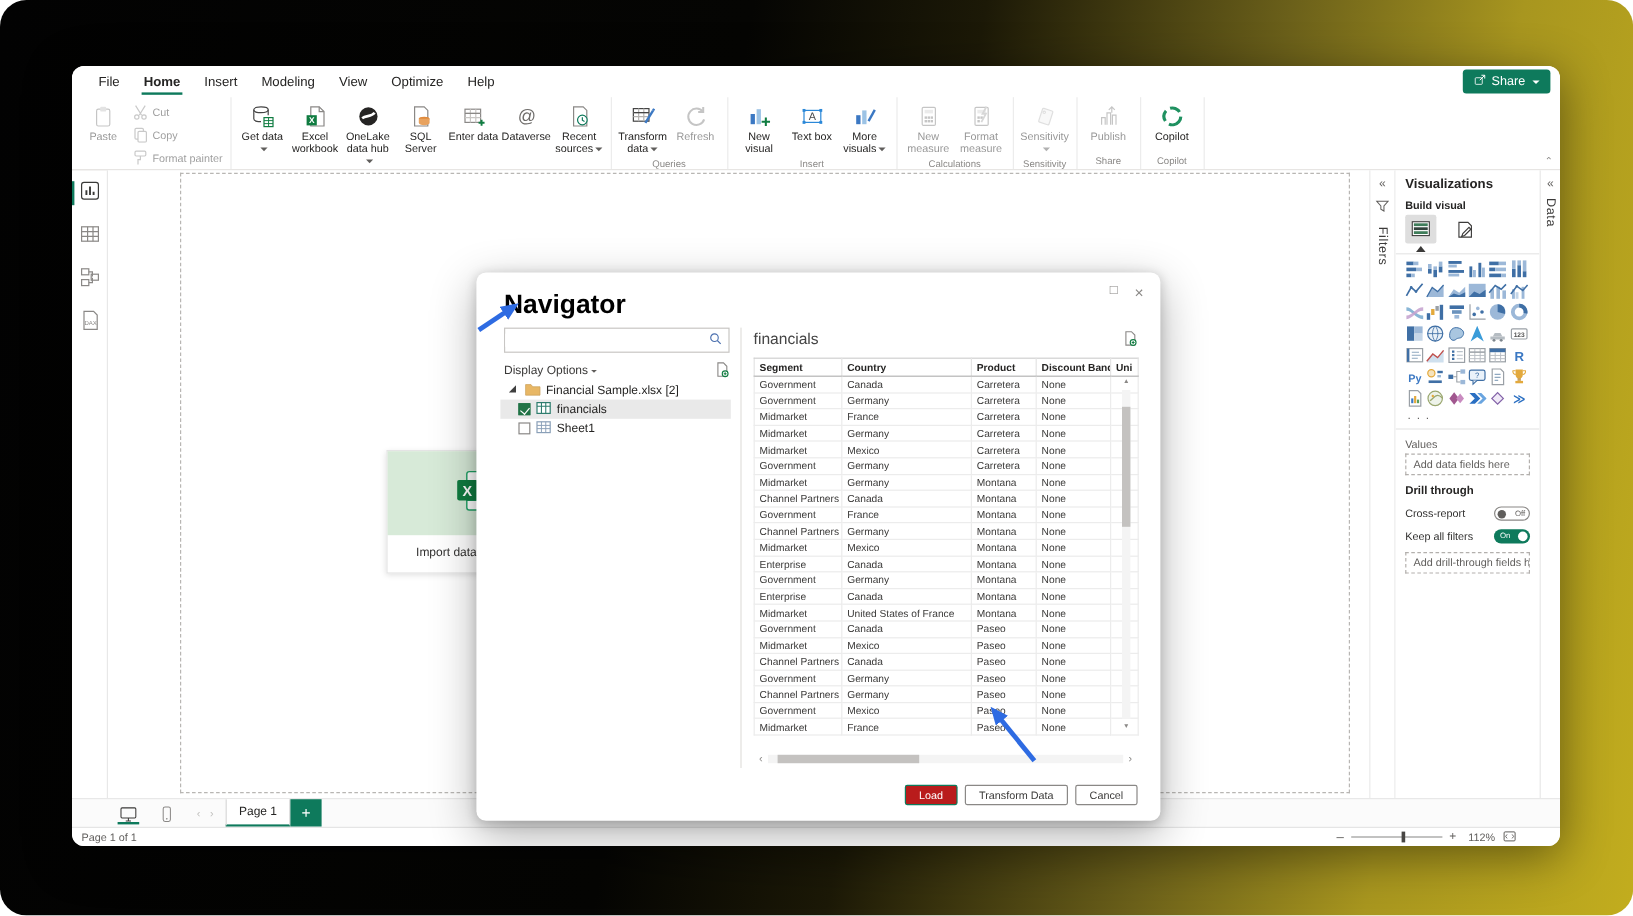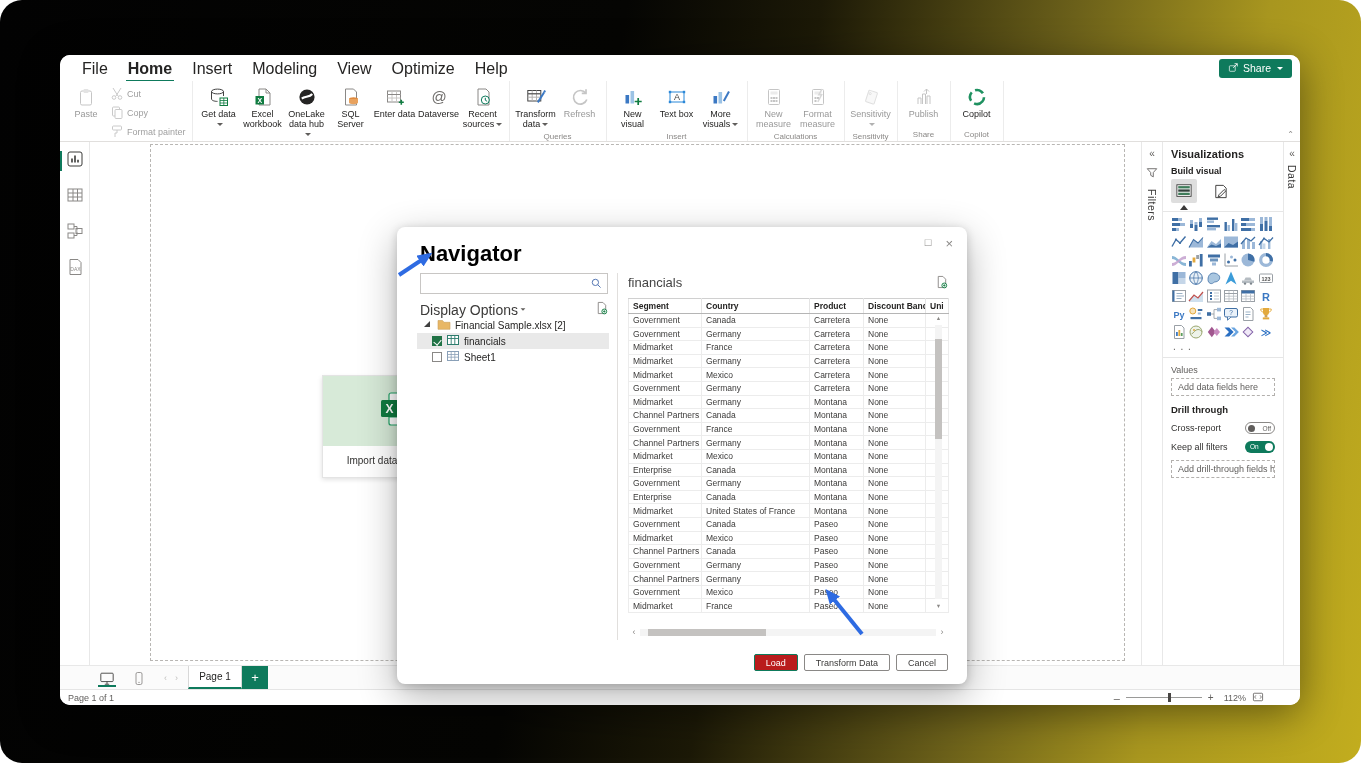--- a/index.html
+++ b/index.html
@@ -7,21 +7,21 @@
   body { font-family:"Liberation Sans","DejaVu Sans",sans-serif; }
   .stage { position:relative; width:1361px; height:763px;
     background:linear-gradient(100deg,#020202 0%,#050503 42%,#1c1907 55%,#6b601a 72%,#a8961f 85%,#c2ad1e 100%);
     border-radius:22px; }
   .app { position:absolute; left:60px; top:55px; width:1240px; height:650px; background:#fff;
     border-radius:10px; overflow:hidden; box-shadow:0 8px 40px rgba(0,0,0,.45);
     display:flex; flex-direction:column; }
 
   
   .menubar { height:26px; display:flex; align-items:center; padding:0 8px 0 12px; background:#fff; flex:none; }
-  .menu-item { font-size:16px; color:#252423; padding:5px 10px 4px; cursor:default; position:relative; }
+  .menu-item { font-size:11px; color:#252423; padding:5px 10px 4px; cursor:default; position:relative; }
   .menu-item.active { font-weight:bold; }
   .menu-item.active::after { content:""; position:absolute; left:8px; right:8px; bottom:0; height:2px; background:#0e7a5c; }
   .share-btn { margin-left:auto; display:flex; align-items:center; gap:4px; background:#0e7a5c; color:#fff;
     border:none; border-radius:3px; font-size:10.5px; padding:3px 9px; font-family:inherit; }
 
   
   .ribbon { height:61px; display:flex; border-bottom:1px solid #e1dfdd; background:#fff; flex:none; position:relative; }
   .rgroup { display:flex; flex-direction:column; border-right:1px solid #ececec; padding:2px 4px 0; }
   .rbtns { display:flex; align-items:flex-start; flex:1; }
   .rlabel { font-size:8px; color:#8a8886; text-align:center; padding:1px 2px 2px; }
@@ -102,21 +102,21 @@
 
   
   .dialog { position:absolute; left:337px; top:85px; width:570px; height:457px; background:#fff; border-radius:8px;
     box-shadow:0 12px 38px rgba(0,0,0,.30), 0 2px 10px rgba(0,0,0,.18); z-index:30; }
   .dlg-ctrls { position:absolute; top:9px; right:14px; display:flex; gap:14px; color:#8a8886; }
   .dlg-ctrls span { font-size:11px; }
   .dlg-title { position:absolute; left:23px; top:14px; font-size:22px; font-weight:bold; color:#000000; }
   .dlg-search { position:absolute; left:23px; top:46px; width:188px; height:21px; border:1px solid #c8c6c4;
     display:flex; align-items:center; }
   .dlg-search input { flex:1; border:none; outline:none; font-size:10px; padding:0 4px; font-family:inherit; min-width:0; }
-  .disp-row { position:absolute; left:23px; top:74px; width:188px; display:flex; align-items:center; font-size:14px; color:#3b3a39; }
+  .disp-row { position:absolute; left:23px; top:74px; width:188px; display:flex; align-items:center; font-size:10px; color:#3b3a39; }
   .tree { position:absolute; left:20px; top:90px; width:192px; font-size:10px; color:#252423; }
   .trow { display:flex; align-items:center; height:16px; gap:4px; padding-left:4px; }
   .trow.child { padding-left:15px; }
   .trow.sel { background:#e9e9e9; }
   .cb { width:10px; height:10px; border:1px solid #8a8886; background:#fff; flex:none; position:relative; }
   .cb.ck { background:#217346; border-color:#217346; }
   .cb.ck::after { content:""; position:absolute; left:2px; top:1px; width:4px; height:6px;
     border:solid #fff; border-width:0 1.6px 1.6px 0; transform:rotate(40deg); }
   .dlg-divider { position:absolute; left:220px; top:46px; bottom:44px; width:1px; background:#e1dfdd; }
   .pv-title { position:absolute; left:231px; top:48px; font-size:13px; color:#444; }

